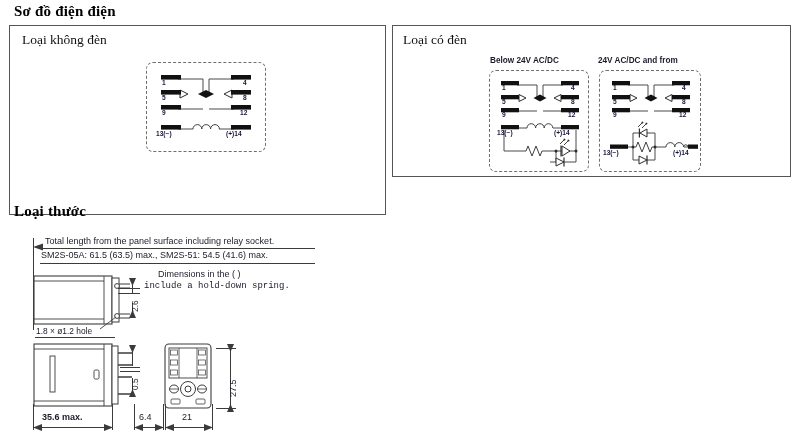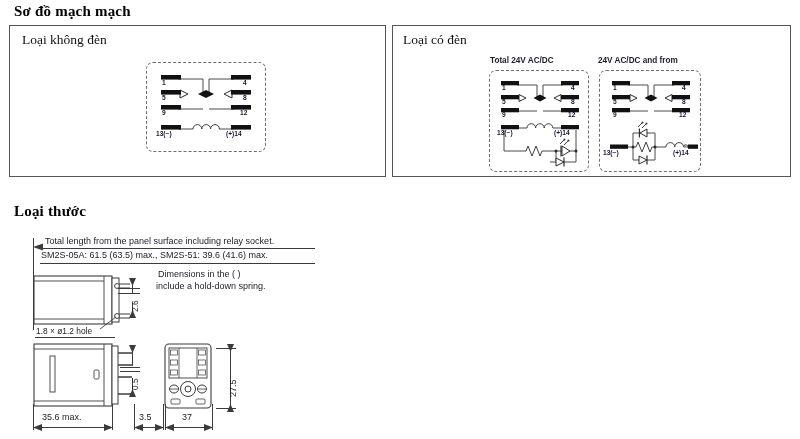--- a/index.html
+++ b/index.html
@@ -77,23 +77,23 @@
     color:#1b1b2a;
     white-space:nowrap;
     transform-origin:left top;
     transform:rotate(-90deg);
   }
   svg{display:block;overflow:visible;}
 </style>
 </head>
 <body>
 
-<div class="abs section-title" style="left:14px;top:3px;">Sơ đồ mạch mạch</div>
-
-<div class="abs panel" style="left:9px;top:25px;width:377px;height:152px;">
+<div class="abs section-title" style="left:14px;top:3px;">Sơ đồ điện điện</div>
+
+<div class="abs panel" style="left:9px;top:25px;width:377px;height:190px;">
   <div class="abs panel-title" style="left:12px;top:6px;">Loại không đèn</div>
 
   <div class="circuit" style="left:136px;top:36px;width:118px;height:88px;">
     <svg width="118" height="88" viewBox="0 0 118 88">
       <g stroke="#4a4a4a" stroke-width="1" fill="none">
 
         <path d="M31 16 L56 16 L56 31"></path>
         <path d="M31 46 L56 46"></path>
 
         <path d="M87 16 L62 16 L62 31"></path>
@@ -136,21 +136,21 @@
     <div class="tnum" style="left:96px;top:32px;">8</div>
     <div class="tnum" style="left:93px;top:47px;">12</div>
     <div class="tnum" style="left:9px;top:68px;">13(−)</div>
     <div class="tnum" style="left:79px;top:68px;">(+)14</div>
   </div>
 </div>
 
 <div class="abs panel" style="left:392px;top:25px;width:399px;height:152px;">
   <div class="abs panel-title" style="left:10px;top:6px;">Loại có đèn</div>
 
-  <div class="abs sub-label" style="left:97px;top:30px;">Total 24V AC/DC</div>
+  <div class="abs sub-label" style="left:97px;top:30px;">Below 24V AC/DC</div>
   <div class="abs sub-label" style="left:205px;top:30px;">24V AC/DC and from</div>
 
   <div class="circuit" style="left:96px;top:44px;width:98px;height:100px;">
     <svg width="98" height="100" viewBox="0 0 98 100">
       <g stroke="#4a4a4a" stroke-width="1" fill="none">
         <path d="M27 14 L47 14 L47 27"></path>
         <path d="M27 40 L47 40"></path>
         <path d="M73 14 L53 14 L53 27"></path>
         <path d="M73 40 L53 40"></path>
 
@@ -305,31 +305,31 @@
     <div class="tnum" style="left:79px;top:41px;">12</div>
     <div class="tnum" style="left:3px;top:79px;">13(−)</div>
     <div class="tnum" style="left:73px;top:79px;">(+)14</div>
   </div>
 </div>
 
 <div class="abs section-title" style="left:14px;top:203px;">Loại thước</div>
 
 <div class="abs dtext" style="left:45px;top:236px;">Total length from the panel surface including relay socket.</div>
 <div class="abs dline h" style="left:40px;top:248px;width:275px;"></div>
-<div class="abs dtext" style="left:41px;top:250px;">SM2S-05A: 61.5 (63.5) max., SM2S-51: 39.6 (41.6) max.</div>
+<div class="abs dtext" style="left:41px;top:250px;">SM2S-05A: 61.5 (63.5) max., SM2S-51: 54.5 (41.6) max.</div>
 <div class="abs dline h" style="left:40px;top:263px;width:275px;"></div>
 
 <div class="abs dline v" style="left:33px;top:238px;height:92px;"></div>
 
 <svg class="abs" style="left:31px;top:242px;" width="14" height="10">
   <polygon points="2,5 12,1.5 12,8.5" fill="#3b3b3b"></polygon>
 </svg>
 
 <div class="abs dtext" style="left:158px;top:269px;">Dimensions in the (  )</div>
-<div class="abs dtext" style="left:156px;top:281px;">include a hold-down spring.</div>
+<div class="abs dtext" style="left:144px;top:281px;font-family:Liberation Mono, monospace;">include a hold-down spring.</div>
 
 <div class="abs" style="left:32px;top:272px;width:130px;height:58px;">
   <svg width="130" height="58" viewBox="0 0 130 58">
 
     <rect x="2" y="4" width="78" height="48" fill="#ffffff" stroke="#3c3c3c" stroke-width="1.1"></rect>
     <line x1="2" y1="9" x2="72" y2="9" stroke="#3c3c3c" stroke-width=".9"></line>
     <line x1="2" y1="47" x2="72" y2="47" stroke="#3c3c3c" stroke-width=".9"></line>
     <line x1="72" y1="4" x2="72" y2="52" stroke="#3c3c3c" stroke-width=".9"></line>
 
     <rect x="80" y="6" width="7" height="44" fill="#ffffff" stroke="#3c3c3c" stroke-width="1"></rect>
@@ -443,38 +443,38 @@
 <div class="abs dline h" style="left:216px;top:408px;width:20px;"></div>
 <div class="vtext" style="left:228px;top:397px;font-size:9px;">27.5</div>
 
 <div class="abs dline v" style="left:33px;top:404px;height:26px;"></div>
 <div class="abs dline v" style="left:112px;top:404px;height:26px;"></div>
 <div class="abs dline v" style="left:134px;top:404px;height:26px;"></div>
 <div class="abs dline v" style="left:163px;top:404px;height:26px;"></div>
 <div class="abs dline v" style="left:165px;top:404px;height:26px;"></div>
 <div class="abs dline v" style="left:212px;top:404px;height:26px;"></div>
 
-<div class="abs dtext" style="left:42px;top:412px;">35.6 max.</div>
+<div class="abs dtext" style="left:42px;top:412px;font-weight:bold;">35.6 max.</div>
 <div class="abs dline h" style="left:33px;top:427px;width:79px;"></div>
 <svg class="abs" style="left:33px;top:423px;" width="10" height="9">
   <polygon points="0,4.5 9,1 9,8" fill="#3b3b3b"></polygon>
 </svg>
 <svg class="abs" style="left:103px;top:423px;" width="10" height="9">
   <polygon points="10,4.5 1,1 1,8" fill="#3b3b3b"></polygon>
 </svg>
 
-<div class="abs dtext" style="left:139px;top:412px;">3.5</div>
+<div class="abs dtext" style="left:139px;top:412px;">6.4</div>
 <div class="abs dline h" style="left:134px;top:427px;width:29px;"></div>
 <svg class="abs" style="left:134px;top:423px;" width="10" height="9">
   <polygon points="0,4.5 9,1 9,8" fill="#3b3b3b"></polygon>
 </svg>
 <svg class="abs" style="left:154px;top:423px;" width="10" height="9">
   <polygon points="10,4.5 1,1 1,8" fill="#3b3b3b"></polygon>
 </svg>
 
-<div class="abs dtext" style="left:182px;top:412px;">37</div>
+<div class="abs dtext" style="left:182px;top:412px;">21</div>
 <div class="abs dline h" style="left:165px;top:427px;width:47px;"></div>
 <svg class="abs" style="left:165px;top:423px;" width="10" height="9">
   <polygon points="0,4.5 9,1 9,8" fill="#3b3b3b"></polygon>
 </svg>
 <svg class="abs" style="left:203px;top:423px;" width="10" height="9">
   <polygon points="10,4.5 1,1 1,8" fill="#3b3b3b"></polygon>
 </svg>
 
 </body></html>

